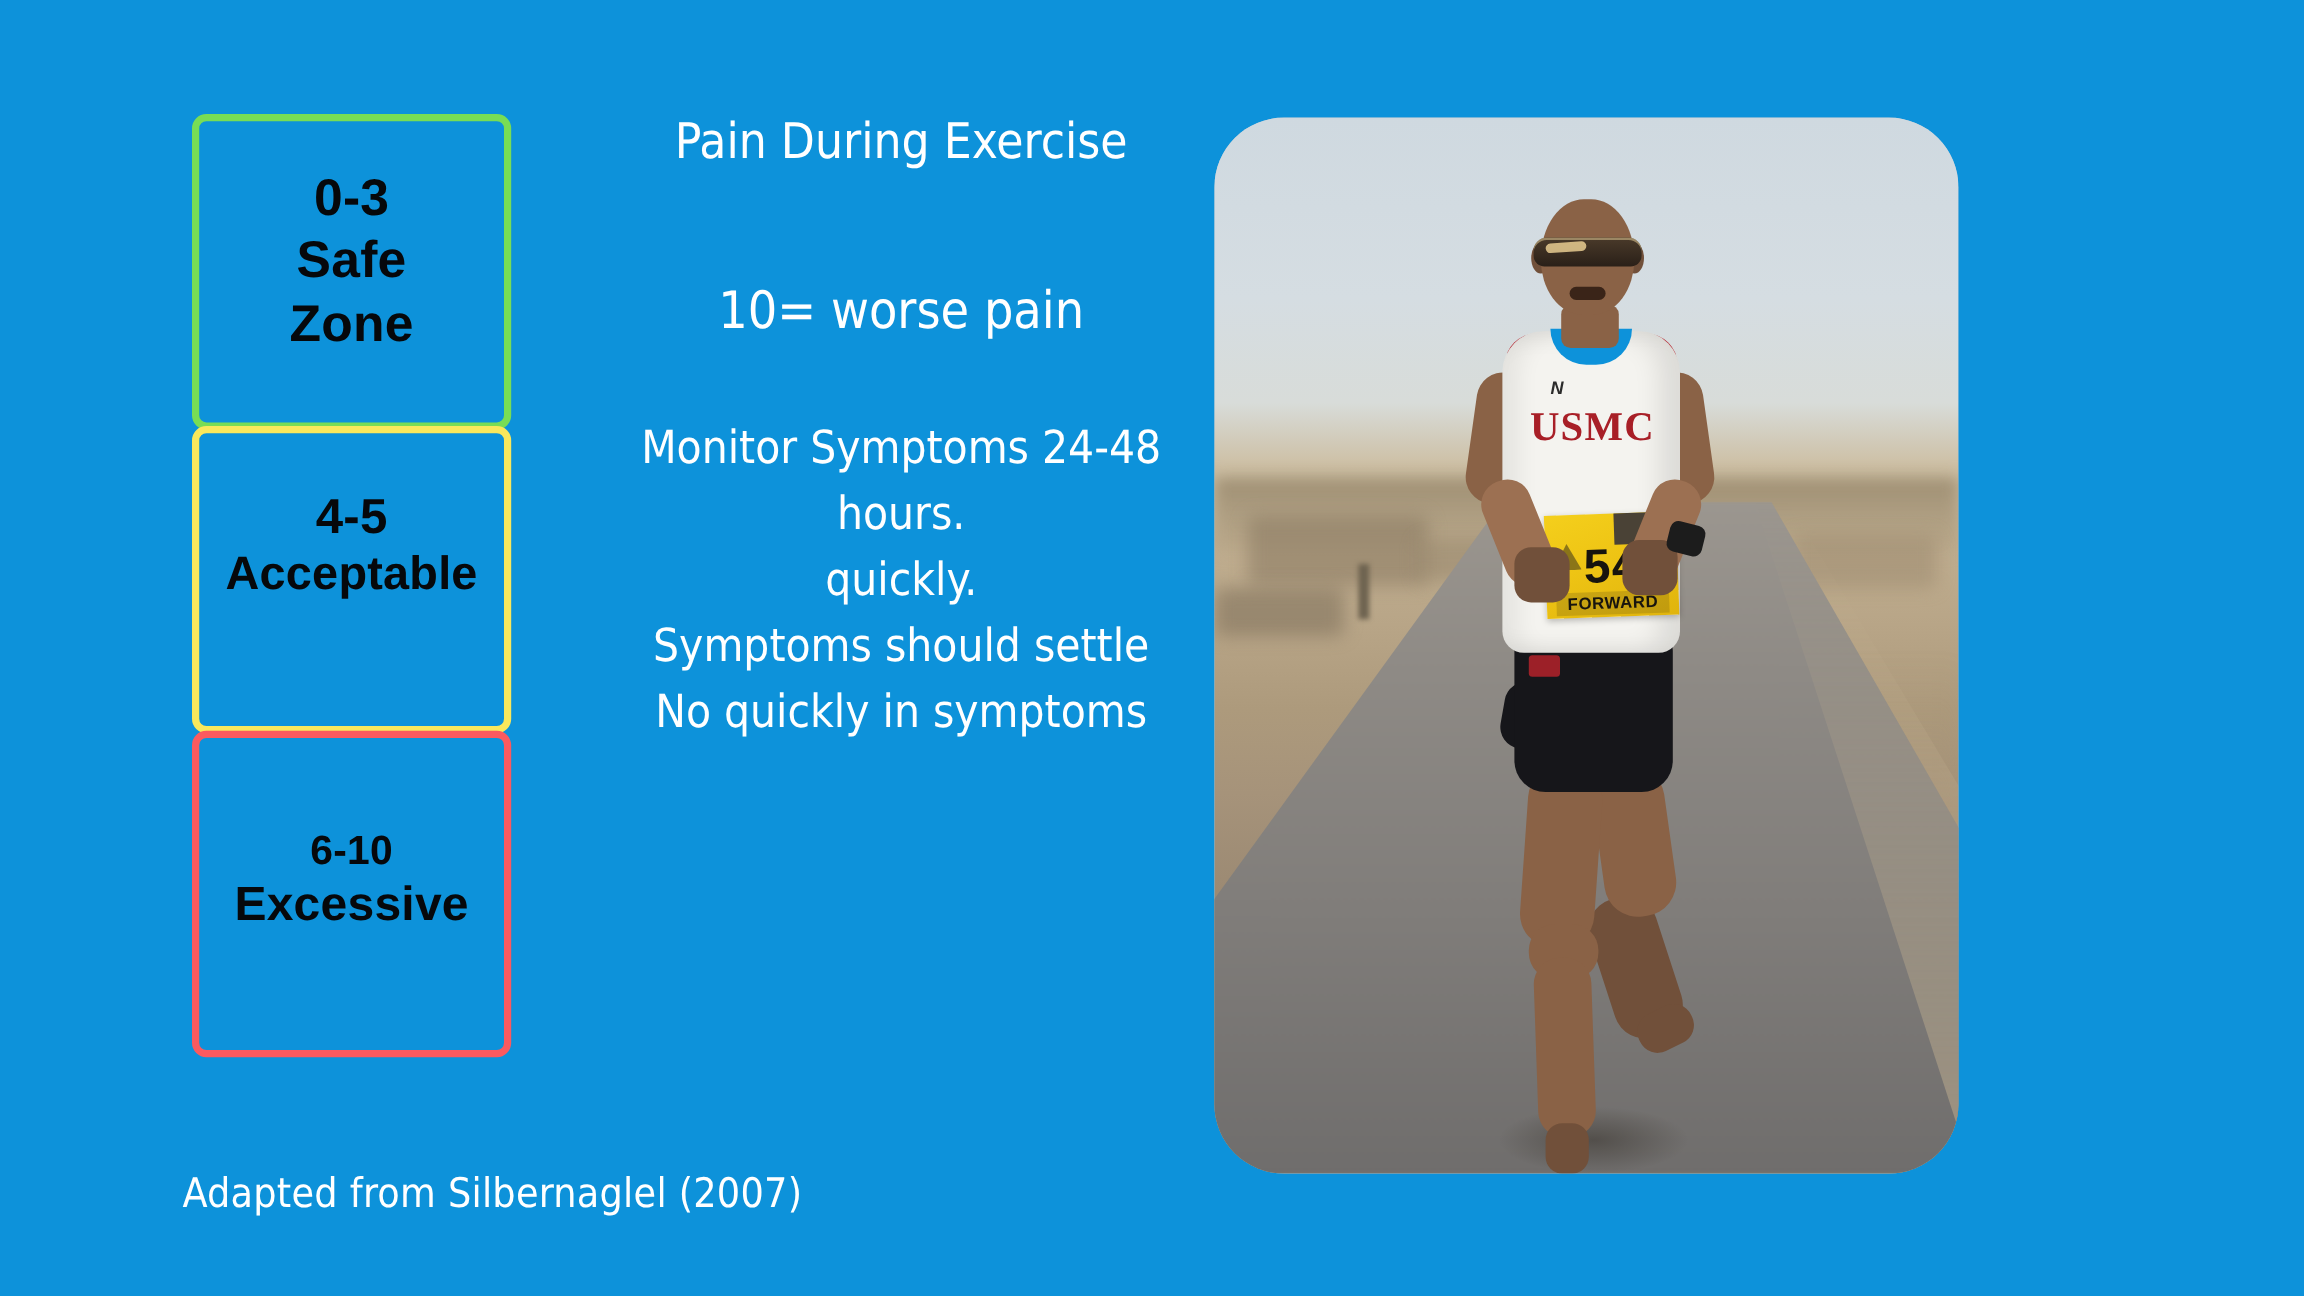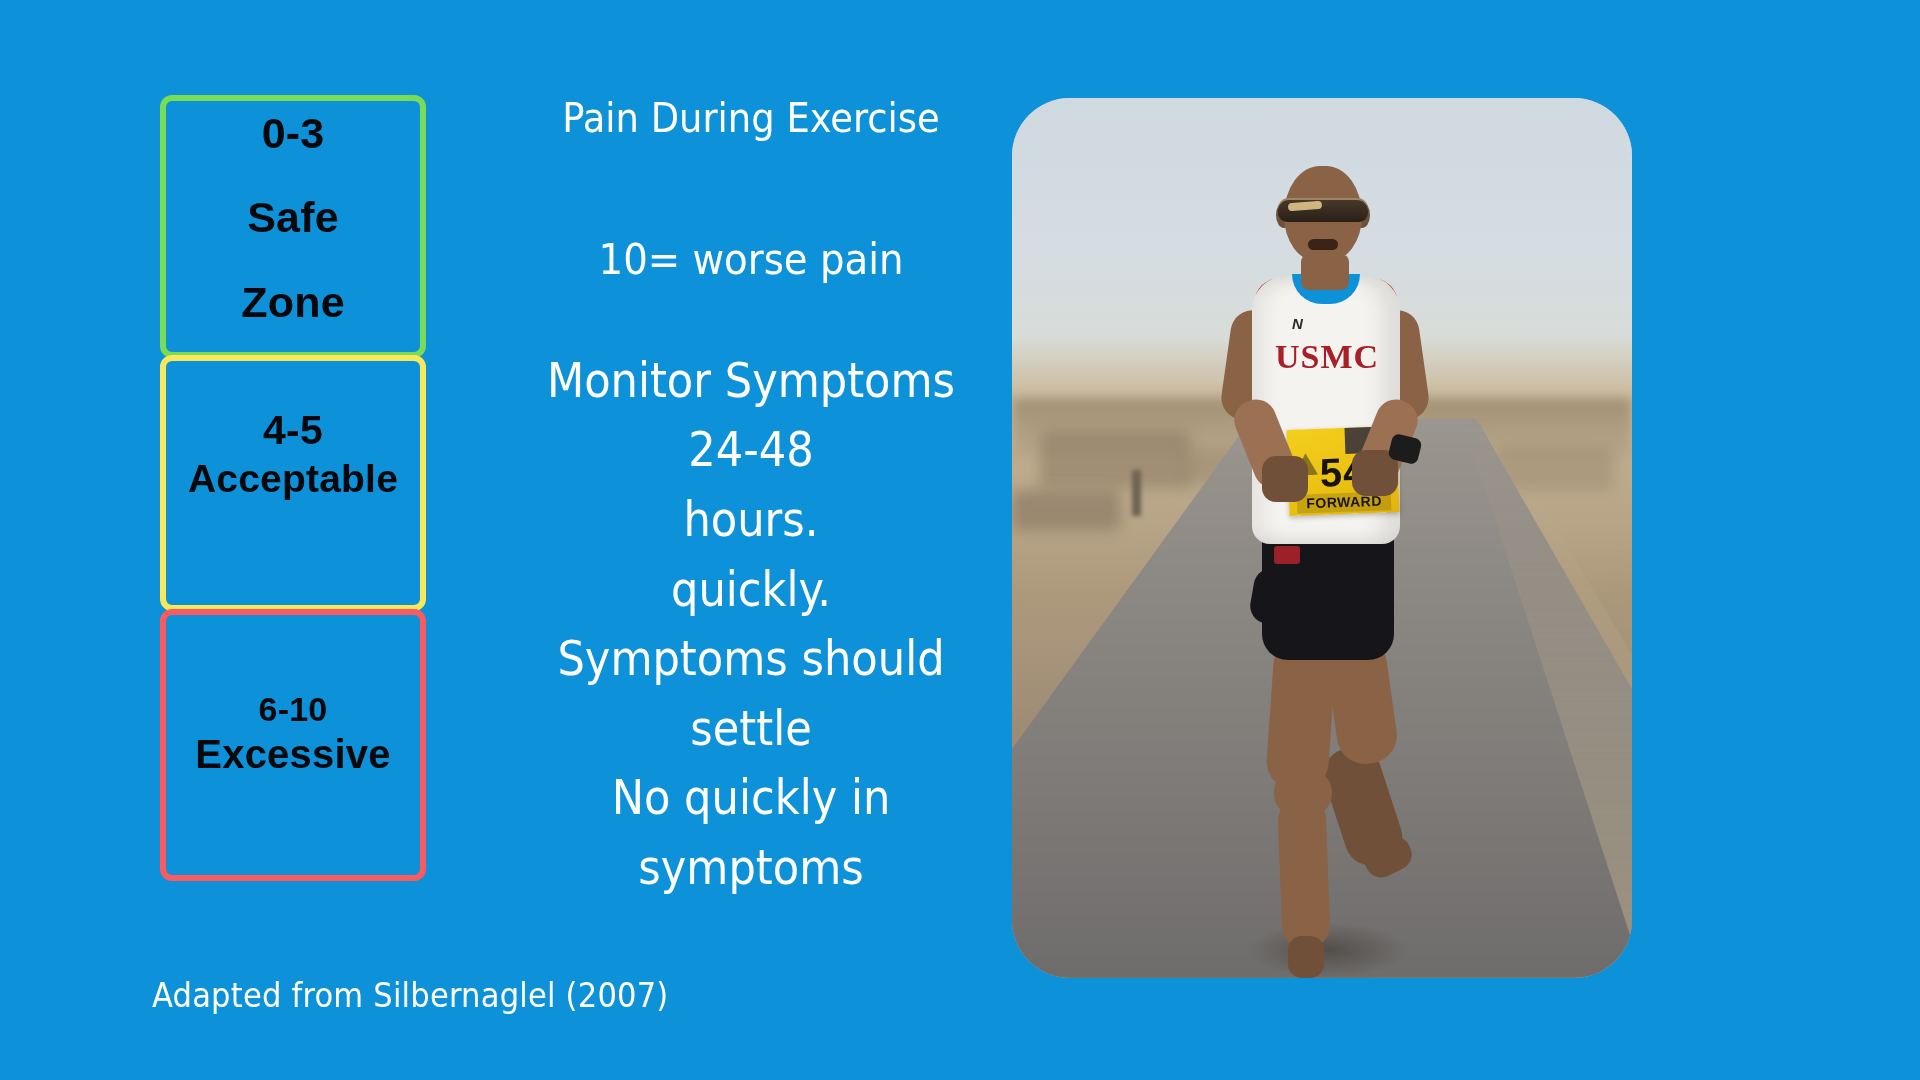--- a/index.html
+++ b/index.html
@@ -97,21 +97,21 @@
     font-size: 41px;
     line-height: 1.2;
     margin-bottom: 98px;
   }
   #pain-ten {
     font-size: 43px;
     line-height: 1.48;
     margin-bottom: 54px;
   }
   #monitor-block {
-    font-size: 48px;
+    font-size: 38px;
     line-height: 1.45;
   }
   #monitor-block p { margin: 0; }
 
   
   #photo-frame {
     position: absolute;
     left: 1012px;
     top: 98px;
     width: 620px;
@@ -410,21 +410,21 @@
     background: radial-gradient(ellipse at center, rgba(40,34,26,.42), rgba(40,34,26,0) 70%);
   }
 </style>
 </head>
 <body>
 
 <div id="slide">
 
   <div id="scale-column">
 
-    <div class="zone-box" id="zone-safe" style="border-color: rgb(120, 221, 85); gap: 32px;">
+    <div class="zone-box" id="zone-safe" style="border-color: rgb(120, 221, 85);">
       <span class="zone-line">0-3</span>
       <span class="zone-line">Safe</span>
       <span class="zone-line">Zone</span>
     </div>
 
     <div class="zone-box" id="zone-acceptable" style="border-color: rgb(249, 232, 92);">
       <span class="zone-line">4-5</span>
       <span class="zone-line">Acceptable</span>
     </div>
 

